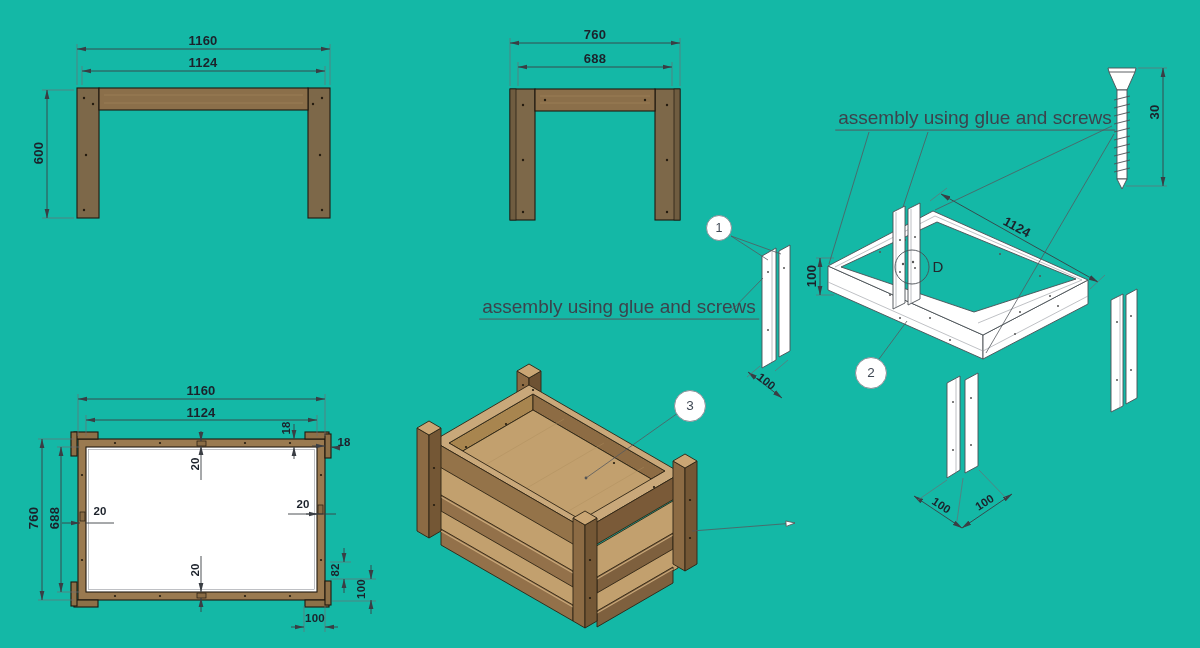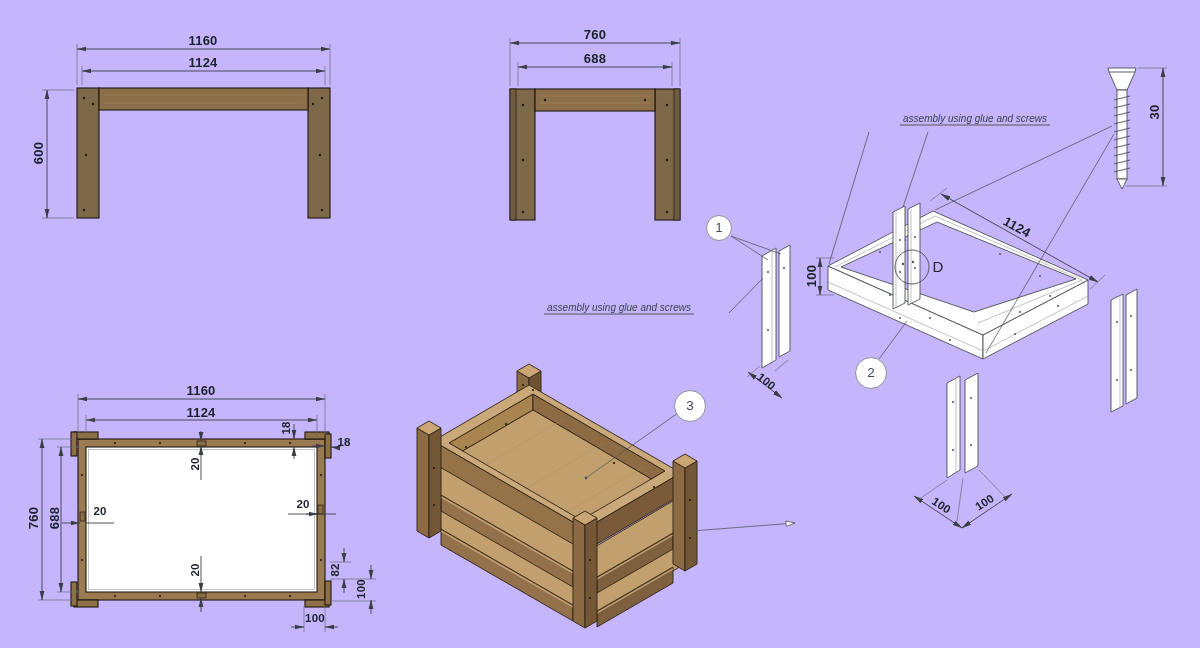--- a/index.html
+++ b/index.html
@@ -1,24 +1,24 @@
 <!DOCTYPE html>
 <html><head>
 <meta charset="utf-8">
 <style>
   html,body{margin:0;padding:0;background:#ffffff;}
-  #canvas{position:relative;width:1200px;height:648px;background:#c4b5fd;overflow:hidden;
+  #canvas{position:relative;width:1200px;height:648px;background:#14b8a6;overflow:hidden;
           font-family:"Liberation Sans",sans-serif;}
   #linework{position:absolute;left:0;top:0;}
   .lbl{position:absolute;transform:translate(-50%,-50%);font-weight:700;font-size:13px;
        color:#1c222b;letter-spacing:.2px;white-space:nowrap;line-height:1;}
   .lbl.sm{font-size:11.5px;}
   .r90{transform:translate(-50%,-50%) rotate(-90deg);}
-  .note{position:absolute;transform:translate(-50%,-50%);font-size:10px;color:#3c434c;
-        border-bottom:1.2px solid #55595e;padding:0 3px 1px;white-space:nowrap;line-height:1.1;font-style:italic;}
+  .note{position:absolute;transform:translate(-50%,-50%);font-size:19px;color:#3c434c;
+        border-bottom:1.2px solid #55595e;padding:0 3px 1px;white-space:nowrap;line-height:1.1;}
   .co{position:absolute;transform:translate(-50%,-50%);border:1.2px solid #8b9097;border-radius:50%;
       display:flex;align-items:center;justify-content:center;font-size:13.5px;color:#3f4854;
       background:#fff;line-height:1;}
   .co.d30{width:30px;height:30px;}
   .co.d24{width:24px;height:24px;font-size:12.5px;}
   .dletter{position:absolute;transform:translate(-50%,-50%);font-size:15px;color:#23272d;line-height:1;}
 </style>
 </head>
 <body>
 

